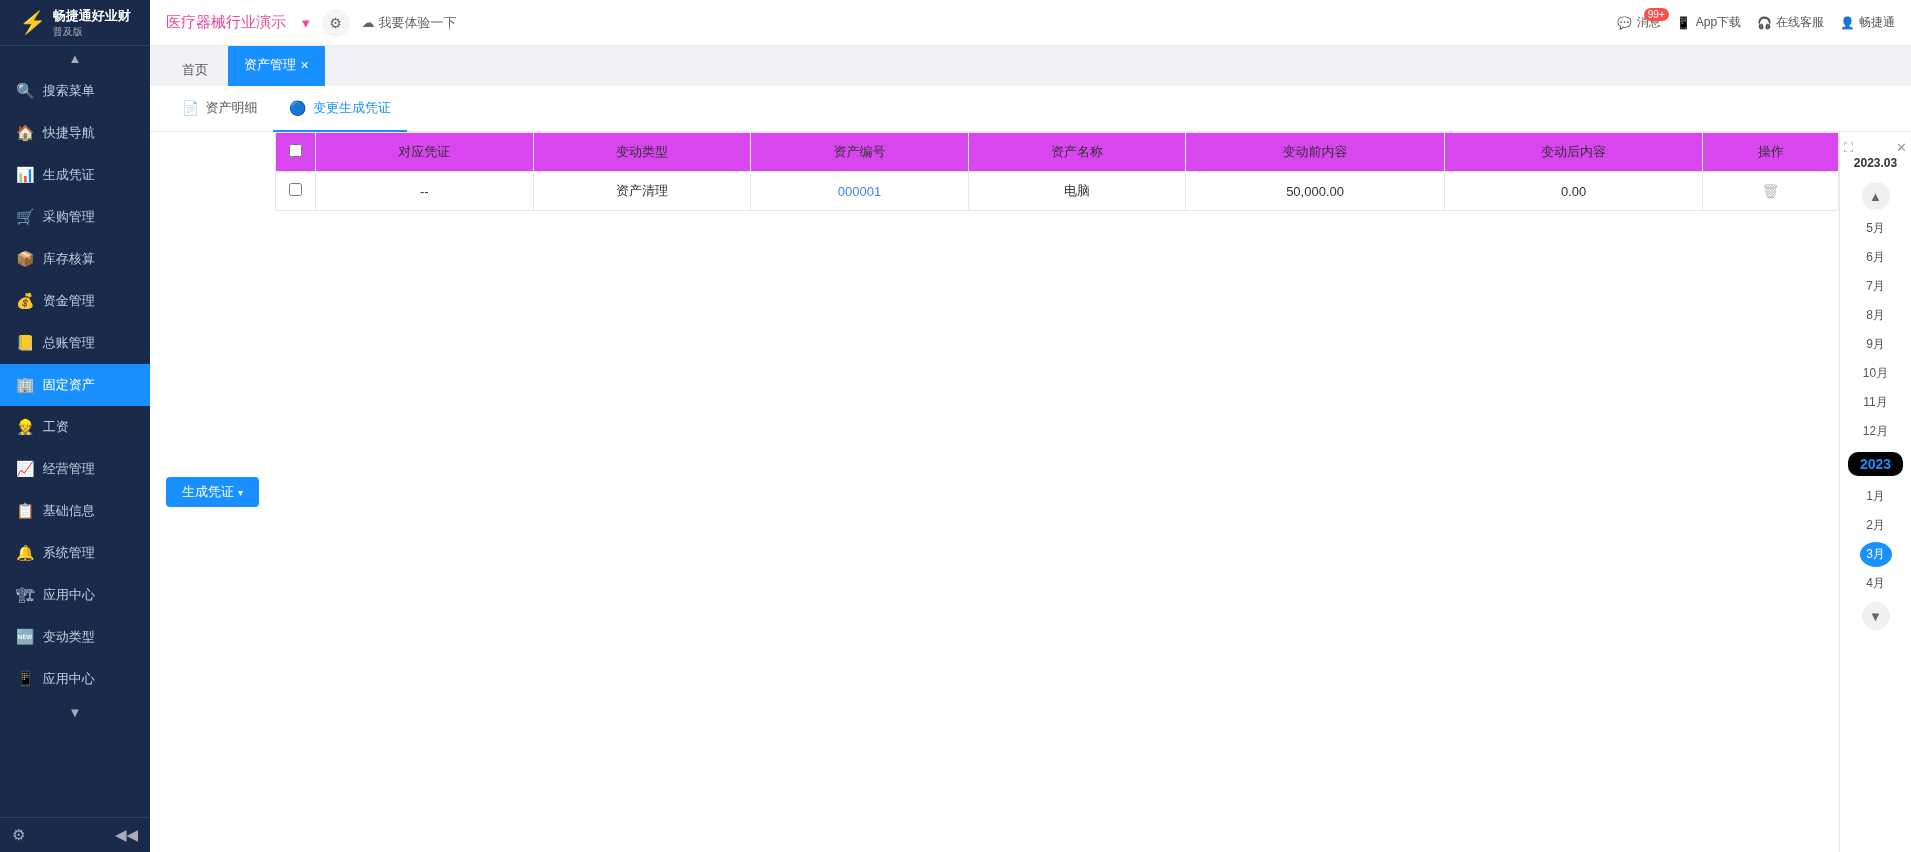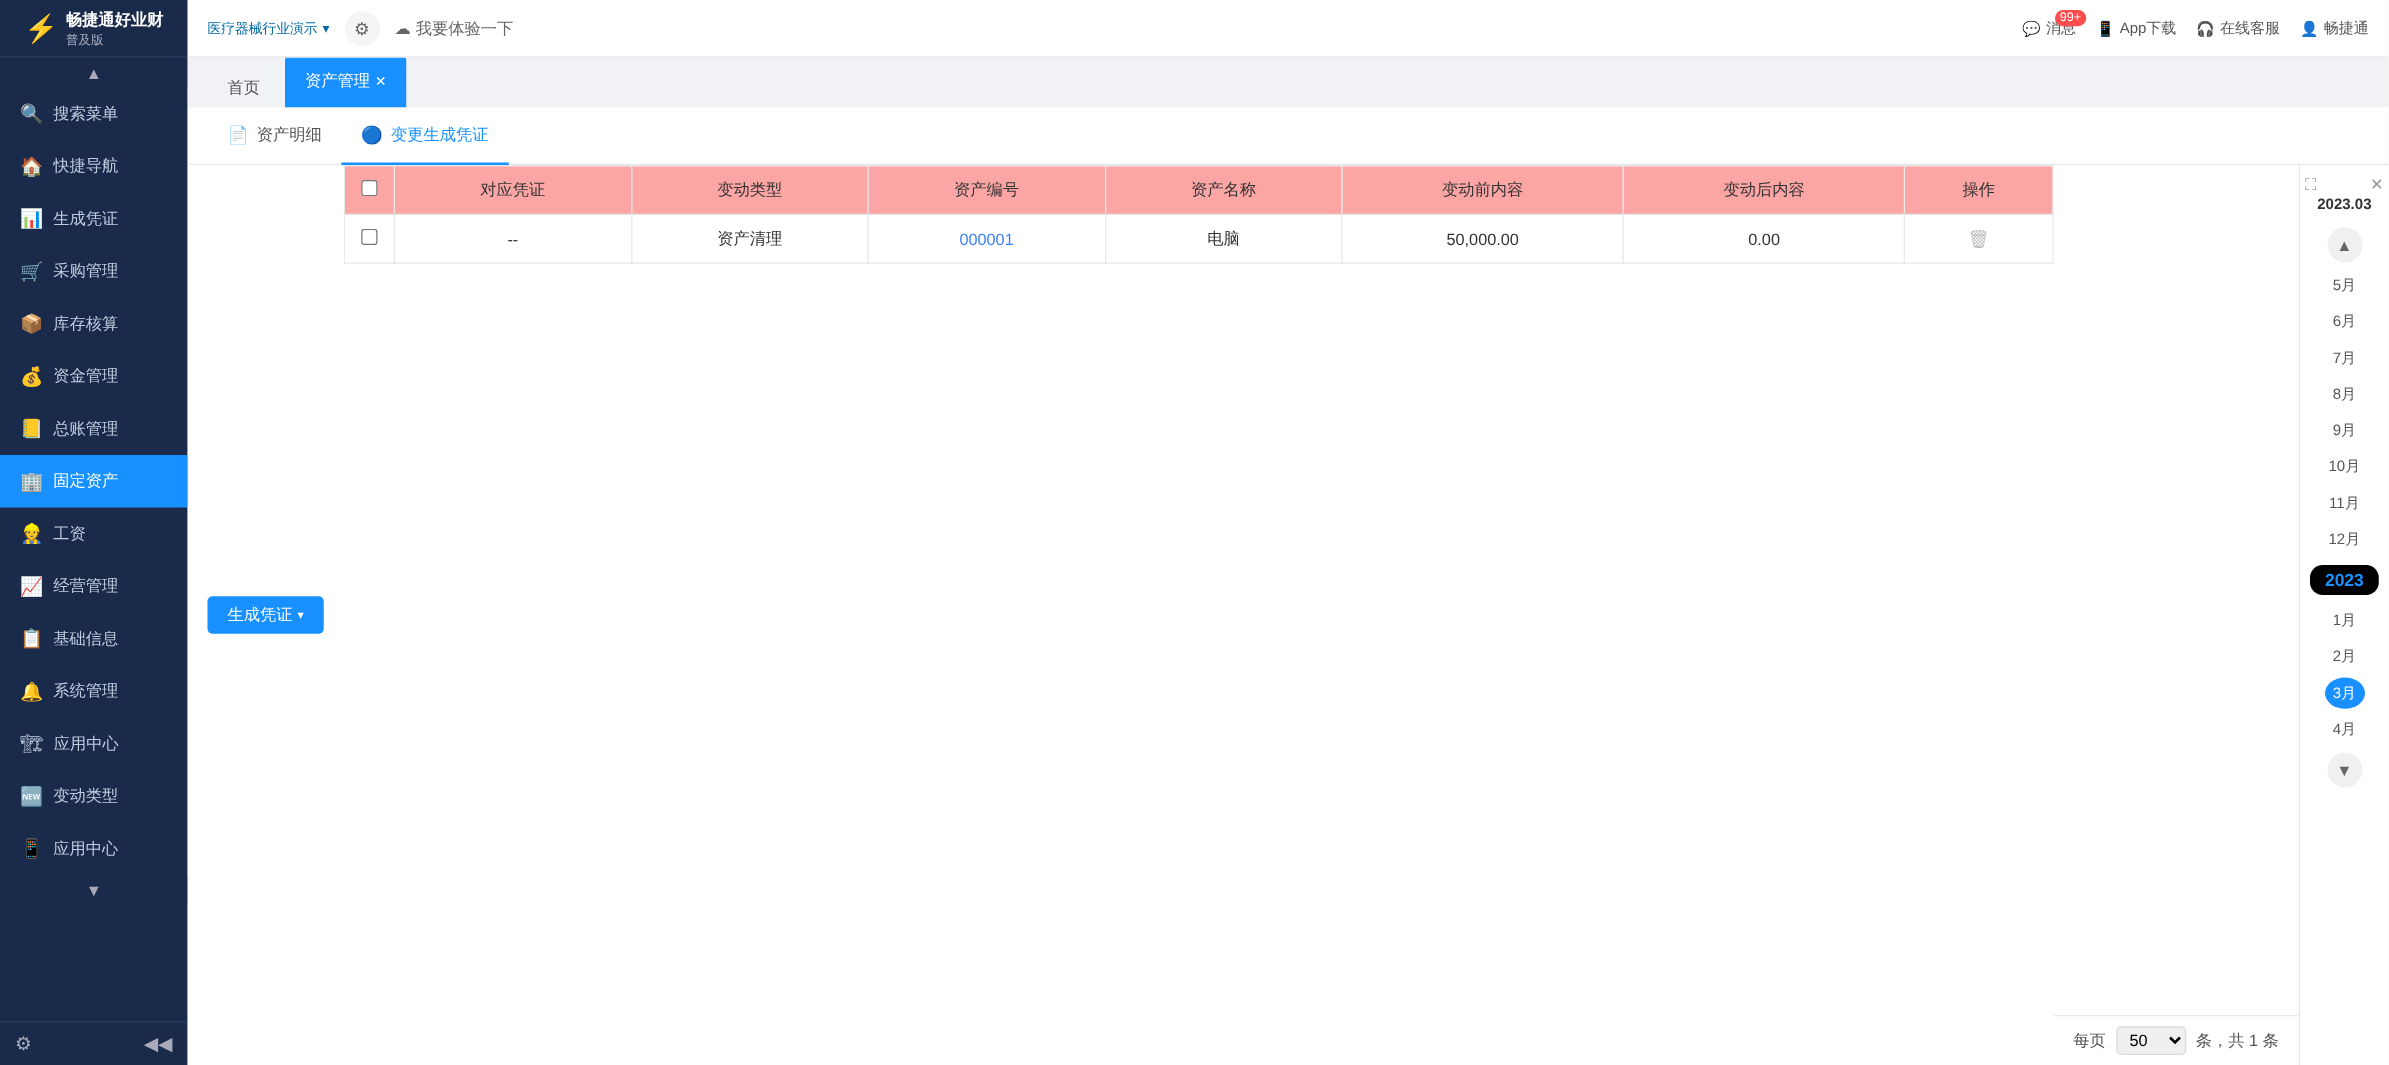--- a/index.html
+++ b/index.html
@@ -18,24 +18,24 @@
     }
     .header-center {
       display: flex;
       align-items: center;
       gap: 8px;
       flex: 2;
     }
     .industry-selector {
       display: flex;
       align-items: center;
-      gap: 4px;
-      cursor: pointer;
-      font-size: 11px;
-      color: #0369a1;
+      gap: 16px;
+      cursor: pointer;
+      font-size: 15px;
+      color: #ec4899;
     }
     .settings-btn {
       width: 28px; height: 28px;
       border-radius: 50%;
       background: #f5f5f5;
       display: flex; align-items: center; justify-content: center;
       cursor: pointer;
       font-size: 14px;
       color: #666;
     }
@@ -191,21 +191,21 @@
     }
     .generate-btn .arrow { font-size: 10px; }
 
     
     .data-table {
       width: 100%;
       border-collapse: collapse;
       font-size: 13px;
     }
     .data-table th {
-      background: #fca5a5;
+      background: #d946ef;
       border: 1px solid #e8e8e8;
       padding: 10px 8px;
       text-align: center;
       color: #333;
       font-weight: normal;
     }
     .data-table td {
       border: 1px solid #e8e8e8;
       padding: 10px 8px;
       text-align: center;
@@ -505,29 +505,20 @@
                   <td>50,000.00</td>
                   <td>0.00</td>
                   <td>
                     <span class="delete-icon">🗑</span>
                   </td>
                 </tr>
               </tbody>
             </table>
           </div>
 
-          <div class="pagination-bar">
-            <span>每页</span>
-            <select class="per-page-select">
-              <option>20</option>
-              <option selected="">50</option>
-              <option>100</option>
-            </select>
-            <span>条，共 1 条</span>
-          </div>
         </div>
 
         <div class="calendar-panel">
           <div style="position:relative; width:100%; display:flex; justify-content:center; padding:6px 0; margin-top:4px;">
             <span class="calendar-expand-btn">⛶</span>
             <span class="calendar-close-btn">✕</span>
           </div>
           <div class="calendar-panel-header">2023.03</div>
 
           <div class="cal-up-arrow">▲</div>

